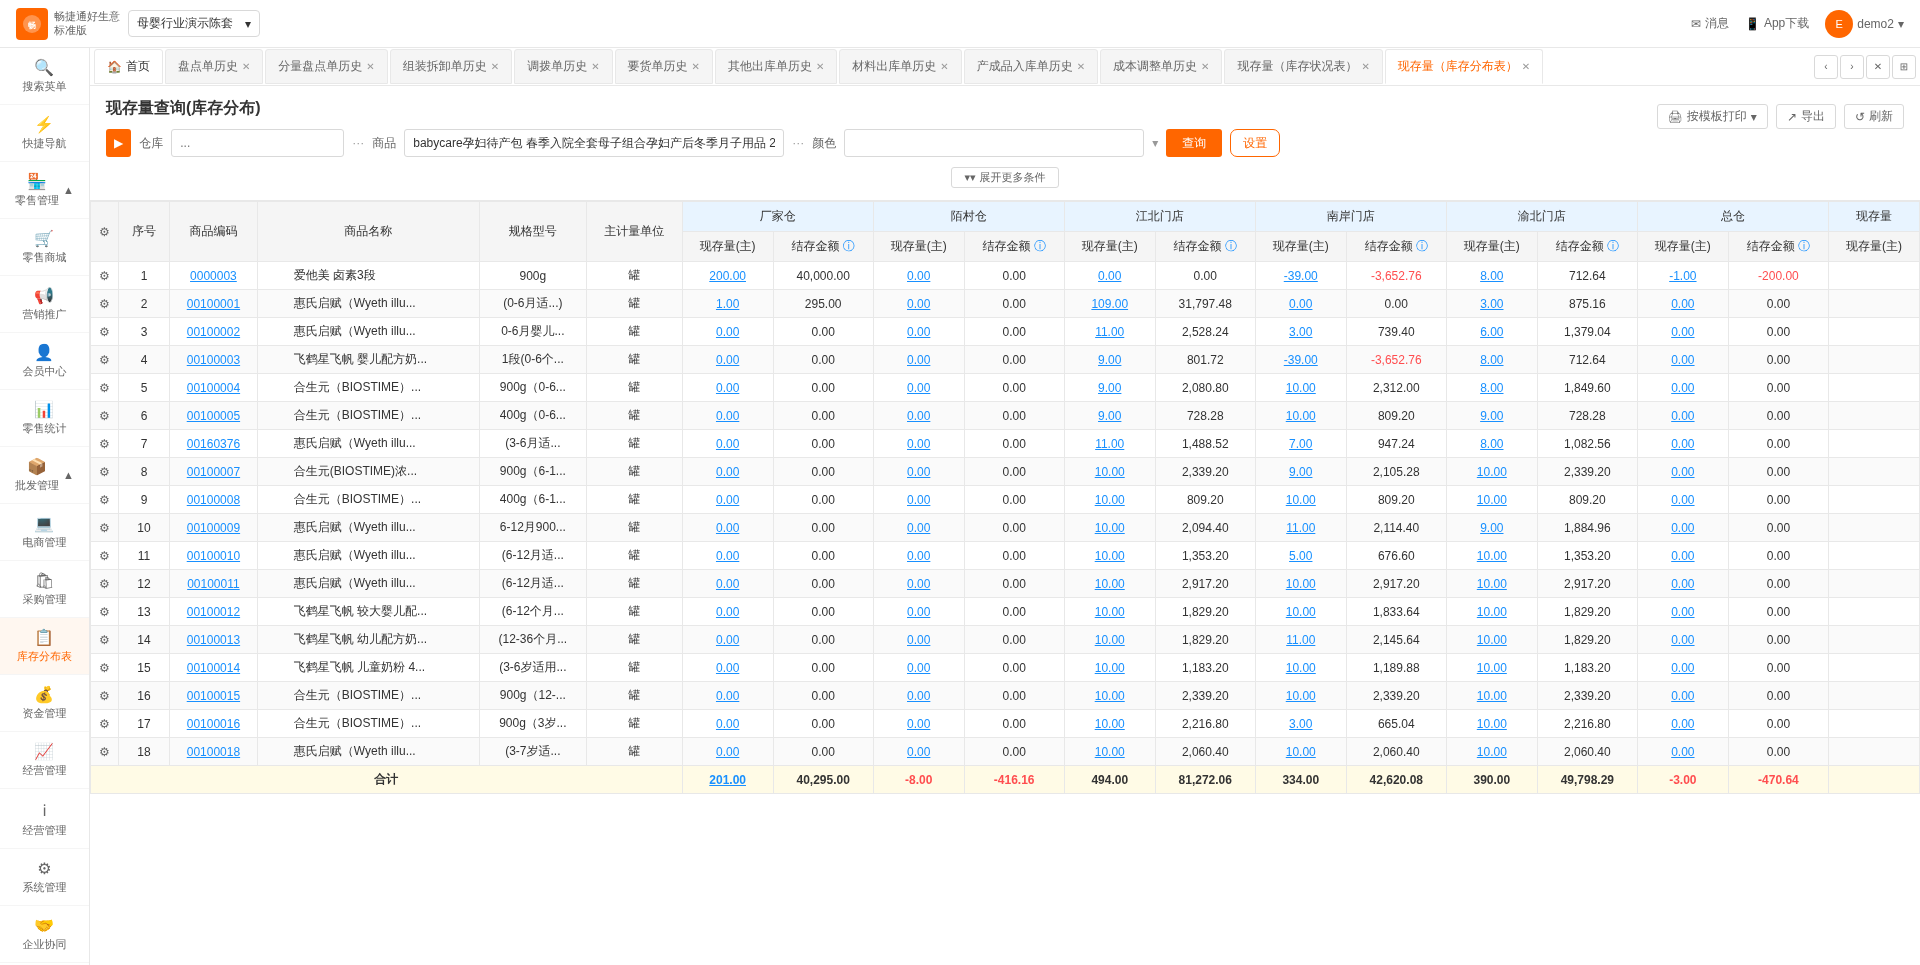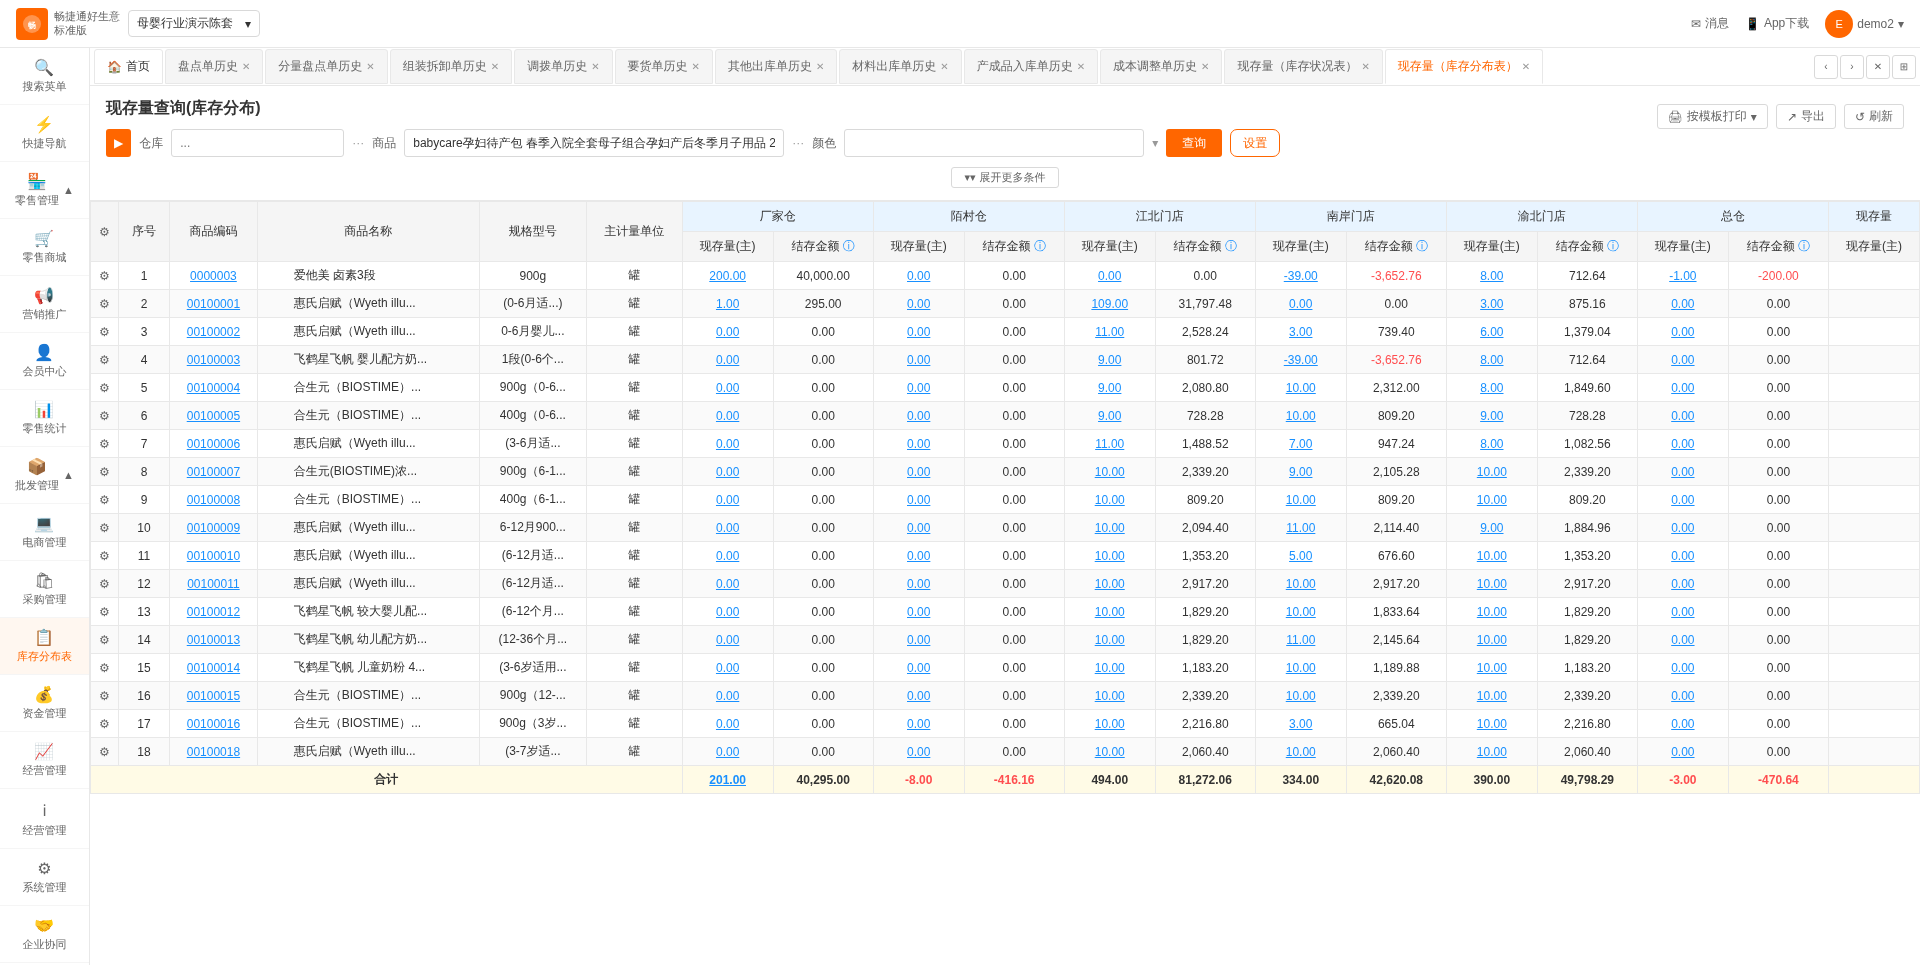--- a/index.html
+++ b/index.html
@@ -451,21 +451,21 @@
     <td class="">809.20</td>
     <td class="link">9.00</td>
     <td class="">728.28</td>
     <td class="link">0.00</td>
     <td class="">0.00</td>
     <td></td>
   </tr>
             <tr>
     <td><span style="color:#666;cursor:pointer;">⚙</span></td>
     <td>7</td>
-    <td class="link">00100006</td>
+    <td class="link">00160376</td>
     <td class="text-left">惠氏启赋（Wyeth illu...</td>
     <td>(3-6月适...</td>
     <td>罐</td>
     <td class="link">0.00</td>
     <td class="">0.00</td>
     <td class="link">0.00</td>
     <td class="">0.00</td>
     <td class="link">11.00</td>
     <td class="">1,488.52</td>
     <td class="link">7.00</td>

